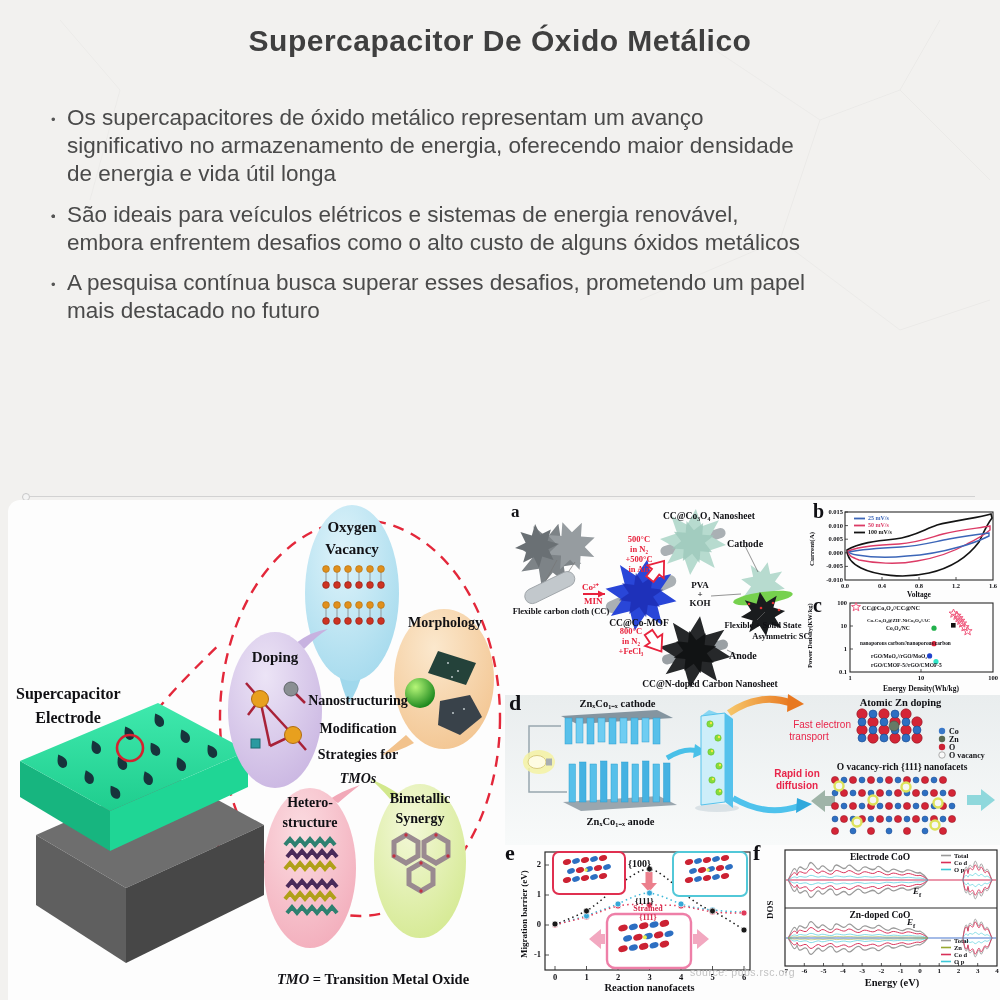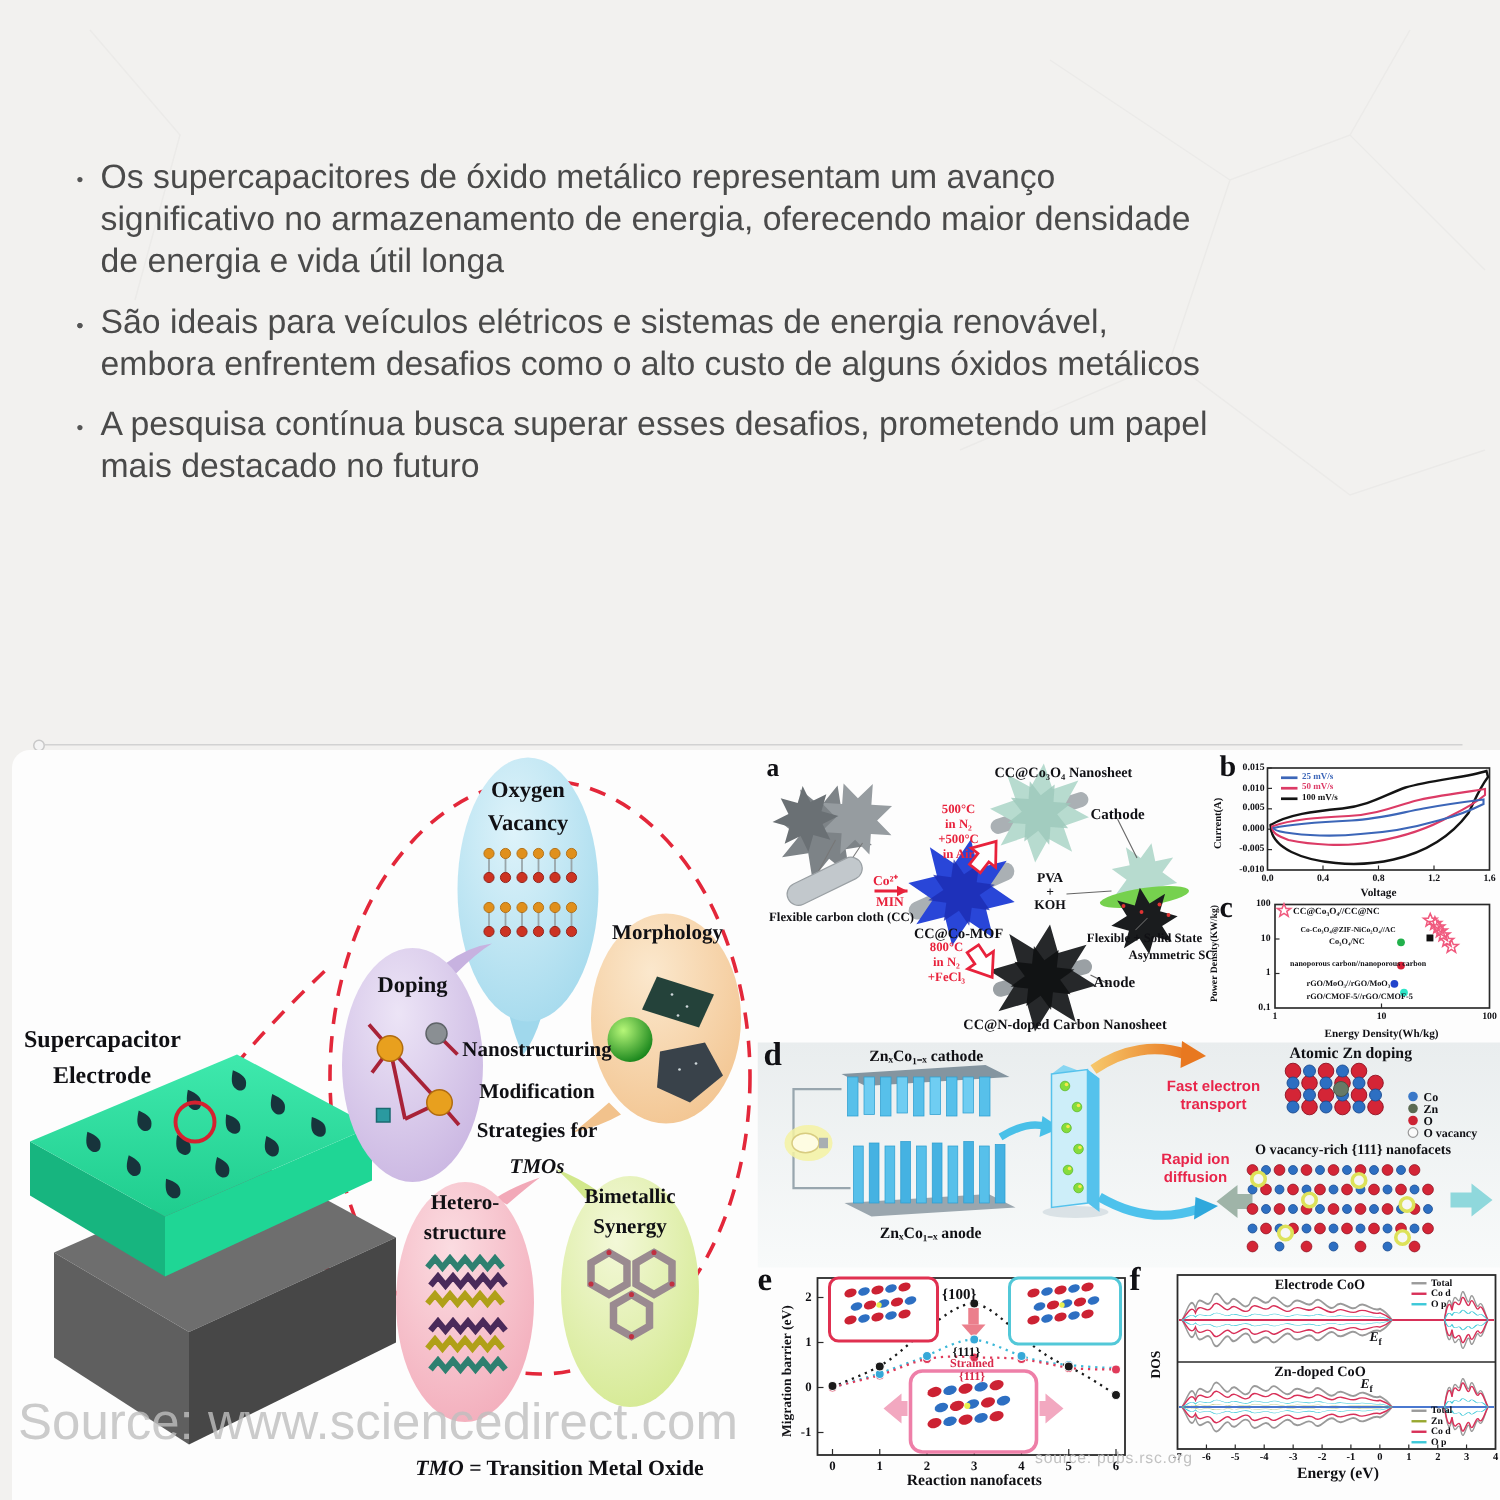--- a/index.html
+++ b/index.html
@@ -36,20 +36,21 @@
   <svg width="1000" height="480">
     <g stroke="#777" stroke-width="1" fill="none" opacity="0.05">
       <path d="M700,40 L820,120 L900,90 L990,180"></path>
       <path d="M820,120 L780,240 L900,330 L990,300"></path>
       <path d="M60,20 L120,90 L90,200"></path>
       <path d="M900,90 L940,20"></path>
       <path d="M780,240 L640,300"></path>
     </g>
   </svg>
 
+  <h1>Supercapacitor De Óxido Metálico</h1>
 
   <ul class="bl">
     <li>
       <span class="mk">•</span>
       <span>Os supercapacitores de óxido metálico representam um avanço significativo no armazenamento de energia, oferecendo maior densidade de energia e vida útil longa</span></li>
     <li>
       <span class="mk">•</span>
       </li>
     <li>
       <span class="mk">•</span>
@@ -223,21 +224,20 @@
     <span class="t sf ctr" style="left:227px;top:146px;width:80px;font-size:15px">Doping</span>
     <span class="t sf ctr" style="left:391px;top:112px;width:92px;font-size:14px">Morphology</span>
     <span class="t sf ctr" style="left:262px;top:292px;width:80px;font-size:14px">Hetero-</span>
     <span class="t sf ctr" style="left:262px;top:312px;width:80px;font-size:14px">structure</span>
     <span class="t sf ctr" style="left:372px;top:288px;width:80px;font-size:14px">Bimetallic</span>
     <span class="t sf ctr" style="left:372px;top:308px;width:80px;font-size:14px">Synergy</span>
     <span class="t sf ctr" style="left:293px;top:190px;width:114px;font-size:14px">Nanostructuring</span>
     <span class="t sf ctr" style="left:293px;top:218px;width:114px;font-size:14px">Modification</span>
     <span class="t sf ctr" style="left:293px;top:244px;width:114px;font-size:14px">Strategies for</span>
     <span class="t sf ctr" style="left:293px;top:268px;width:114px;font-size:14px;font-style:italic">TMOs</span>
-    <span class="wmL">Source: www.sciencedirect.com</span>
     <span class="t sf ctr" style="left:250px;top:468px;width:230px;font-size:14.5px"><i>TMO</i>&nbsp;<span>= Transition Metal Oxide</span></span>
   </div>
 
   <div class="figR">
     <svg width="495" height="500" viewBox="0 0 495 500">
       <defs>
         <polygon id="sp" points="36,0 18,8 26,26 8,18 0,36 -8,18 -26,26 -18,8 -36,0 -18,-8 -26,-26 -8,-18 0,-36 8,-18 26,-26 18,-8"></polygon>
         <path id="harr" d="M-4,10 L-4,2 L-9,2 L0,-10 L9,2 L4,2 L4,10 Z"></path>
         <path id="star5" d="M0,-4.5 L1.3,-1.4 L4.5,-1.4 L1.9,0.6 L2.8,3.8 L0,1.9 L-2.8,3.8 L-1.9,0.6 L-4.5,-1.4 L-1.3,-1.4 Z"></path>
         <path id="dosL" d="M2,0 C5,-3 8,-12 11,-5 C14,-14 18,-3 22,-9 C26,-17 30,-4 34,-8 C38,-13 42,-3 47,-7 C51,-15 56,-4 61,-9 C65,-13 70,-3 75,-7 C80,-12 85,-4 90,-8 C94,-12 99,-3 104,-6 C109,-10 114,-3 119,-6 C124,-9 129,-3 134,-5 C137,-4 140,-2 142,0" fill="none"></path>
@@ -696,22 +696,22 @@
     <span class="t sf" style="left:357px;top:103.5px;font-size:6.2px">CC@Co₃O₄//CC@NC</span>
     <span class="t sf" style="left:362px;top:118px;font-size:5px">Co-Co₃O₄@ZIF-NiCo₂O₄//AC</span>
     <span class="t sf" style="left:381px;top:124.5px;font-size:5.5px">Co₃O₄/NC</span>
     <span class="t sf" style="left:355px;top:140px;font-size:5.3px">nanoporous carbon//nanoporous carbon</span>
     <span class="t sf" style="left:366px;top:152.5px;font-size:5.5px">rGO/MoO₃//rGO/MoO₃</span>
     <span class="t sf" style="left:366px;top:162px;font-size:5.5px">rGO/CMOF-5//rGO/CMOF-5</span>
 
     <span class="t sf" style="left:4px;top:190px;font-size:22px">d</span>
     <span class="t sf ctr" style="left:55px;top:196px;width:115px;font-size:10.5px">ZnₓCo₁₋ₓ cathode</span>
     <span class="t sf ctr" style="left:58px;top:314px;width:115px;font-size:10.5px">ZnₓCo₁₋ₓ anode</span>
-    <span class="t" style="left:262px;top:219px;width:84px;text-align:center;font-size:10px;font-weight:bold;color:#e8254a">Fast electron</span>
-    <span class="t" style="left:262px;top:231px;width:84px;text-align:center;font-size:10px;font-weight:bold;color:#e8254a">transport</span>
+    <span class="t" style="left:262px;top:219px;width:84px;text-align:right;font-size:10px;font-weight:normal;color:#e8254a">Fast electron</span>
+    <span class="t" style="left:262px;top:231px;width:84px;text-align:center;font-size:10px;font-weight:normal;color:#e8254a">transport</span>
     <span class="t" style="left:252px;top:268px;width:80px;text-align:center;font-size:10px;font-weight:bold;color:#e8254a">Rapid ion</span>
     <span class="t" style="left:252px;top:280px;width:80px;text-align:center;font-size:10px;font-weight:bold;color:#e8254a">diffusion</span>
     <span class="t sf ctr" style="left:338px;top:197px;width:115px;font-size:10.5px">Atomic Zn doping</span>
     <span class="t sf" style="left:444px;top:227px;font-size:8px">Co</span>
     <span class="t sf" style="left:444px;top:235px;font-size:8px">Zn</span>
     <span class="t sf" style="left:444px;top:243px;font-size:8px">O</span>
     <span class="t sf" style="left:444px;top:251px;font-size:8px">O vacancy</span>
     <span class="t sf ctr" style="left:322px;top:262px;width:150px;font-size:9.5px">O vacancy-rich {111} nanofacets</span>
 
     <span class="t sf" style="left:0px;top:340px;font-size:22px">e</span>

